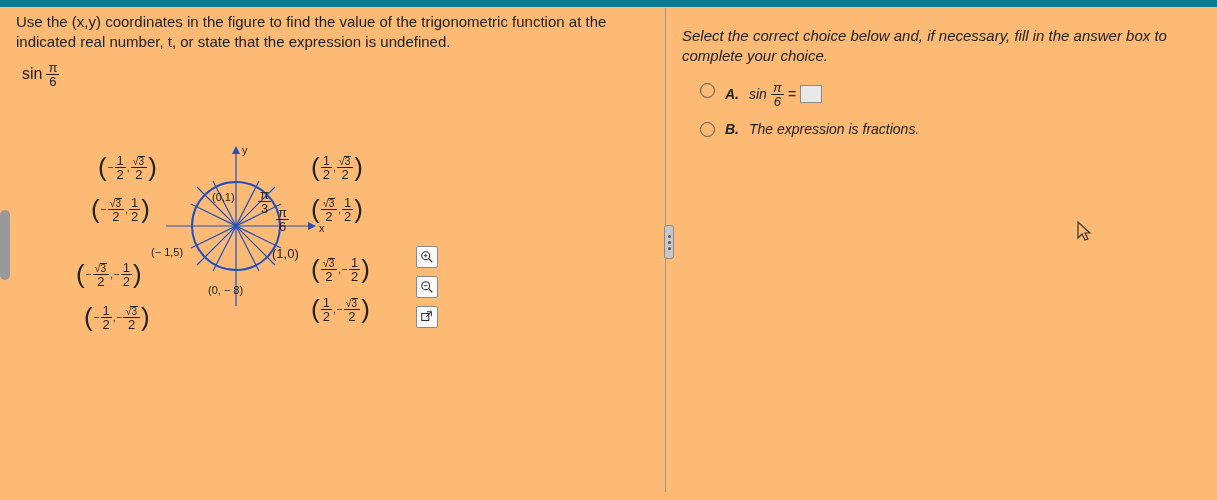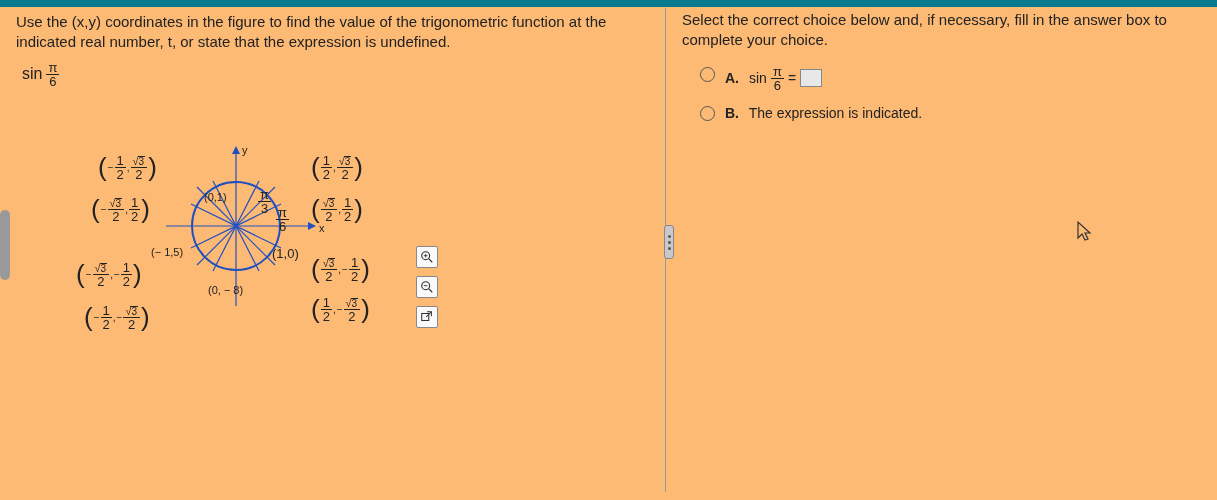--- a/index.html
+++ b/index.html
@@ -1,20 +1,20 @@
 <!DOCTYPE html>
 <html><head>
 <meta charset="utf-8">
 <style>
   * { box-sizing: border-box; margin: 0; padding: 0; }
   body { font-family: Arial, sans-serif; font-size: 14px; color: #222; background: #f0f0f0; width: 1217px; height: 500px; position: relative; overflow: hidden; }
   .page { display: flex; width: 100%; height: 100%; background: #fdba74; }
   .left-panel { width: 665px; padding: 12px 16px; position: relative; }
   .divider { width: 1px; background: #999; margin: 8px 0; }
-  .right-panel { flex: 1; padding: 10px 16px; position: relative; }
+  .right-panel { flex: 1; padding: 26px 16px; position: relative; font-style: italic; }
   .problem-text { font-size: 15px; line-height: 1.35; margin-bottom: 8px; }
   .expr { font-size: 16px; margin: 4px 0 8px 6px; display: flex; align-items: center; gap: 4px; }
   .frac { display: inline-flex; flex-direction: column; align-items: center; font-size: 13px; line-height: 1; vertical-align: middle; }
   .frac .num { border-bottom: 1px solid #222; padding: 0 2px; }
   .frac .den { padding: 0 2px; }
   .figure { position: relative; width: 380px; height: 260px; margin-left: 20px; margin-top: 4px; }
   .circle { position: absolute; left: 155px; top: 85px; width: 90px; height: 90px; border: 2px solid #2050c0; border-radius: 50%; }
   .svg-lines { position: absolute; left: 0; top: 0; }
   .coord { position: absolute; font-size: 10px; white-space: nowrap; display:flex; align-items:center; gap:1px;}
   .paren { font-size: 26px; font-weight: 100; line-height: 0.8; }
@@ -72,21 +72,21 @@
           <line x1="155" y1="152" x2="245" y2="108"></line>
         </g>
         <polygon points="200,50 196,58 204,58" fill="#2050c0"></polygon>
         <polygon points="280,130 272,126 272,134" fill="#2050c0"></polygon>
       </svg>
       <div class="circle"></div>
 
       <div class="axis-label" style="left:206px; top:48px;">y</div>
       <div class="axis-label" style="left:283px; top:126px;">x</div>
 
-      <div class="coord" style="left:168px; top:95px; font-size:11px;">(0,1)</div>
+      <div class="coord" style="left:176px; top:95px; font-size:11px;">(0,1)</div>
       <div class="coord" style="left:172px; top:188px; font-size:11px;">(0, − 8)</div>
       <div class="coord" style="left:115px; top:150px; font-size:11px;">(− 1,5)</div>
       <div class="coord" style="left:236px; top:150px; font-size:13px;">(1,0)</div>
 
       <div class="angle-label" style="left:222px; top:92px;">
         <span class="frac">
             <span class="num">π</span>
             <span class="den">3</span>
           </span>
       </div>
@@ -286,21 +286,21 @@
           <span>=</span>
           <span class="ans-box"></span>
         </div>
       </div>
     </div>
 
     <div class="choice">
       <div class="radio"></div>
       <div class="choice-body">
         <span class="choice-label">B.</span>
-        <span>The expression is indicated.</span>
+        <span>The expression is fractions.</span>
       </div>
     </div>
 
     <div class="dots-handle">
       <span></span>
         <span></span>
         <span></span>
     </div>
 
     <svg class="cursor-arrow" width="20" height="24">

